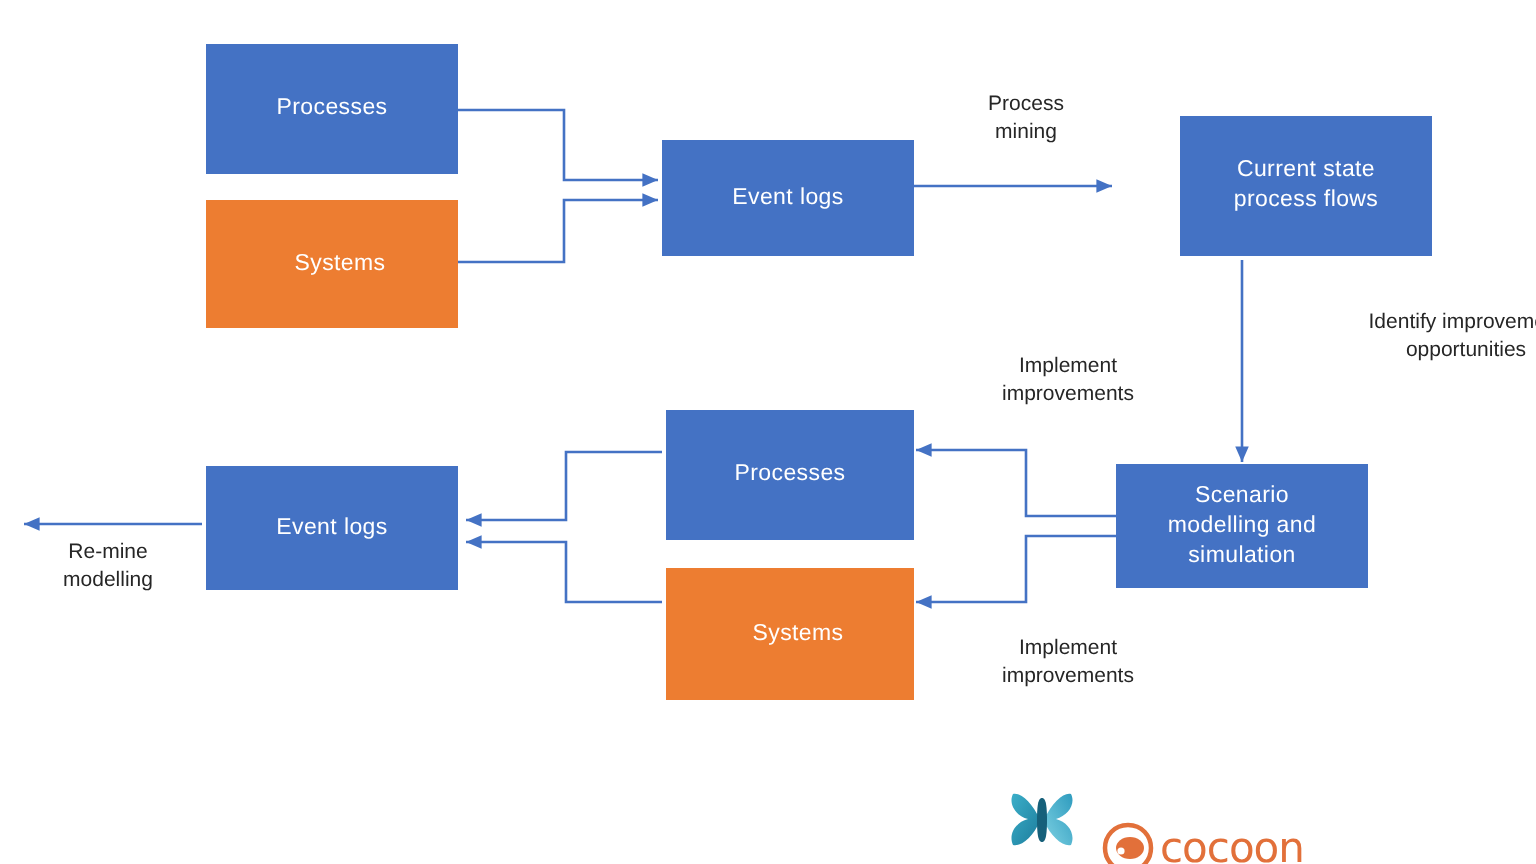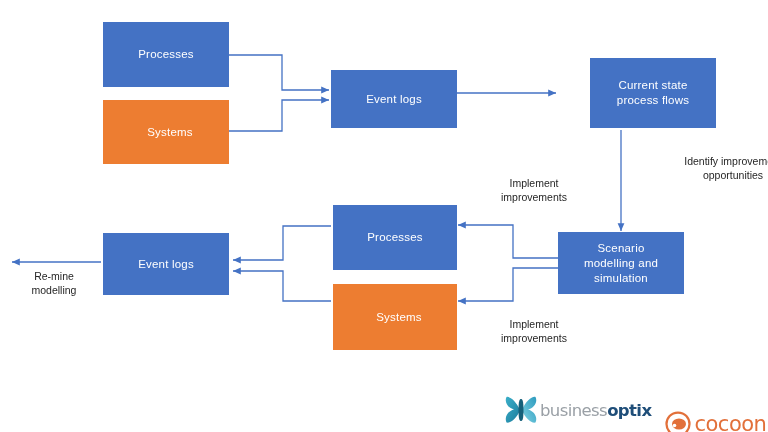--- a/index.html
+++ b/index.html
@@ -148,20 +148,22 @@
   </div>
 
   <div class="box box-orange" style="left:333px; top:284px; width:124px; height:66px;">
     <span>Systems</span>
   </div>
 
   <div class="box box-blue" style="left:103px; top:233px; width:126px; height:62px;">
     <span>Event logs</span>
   </div>
 
+  <div class="label" style="left:470px; top:46px; width:86px;">Process
+mining</div>
 
   <div class="label" style="left:663px; top:155px; width:140px; text-align:center;">Identify improvement
 opportunities</div>
 
   <div class="label" style="left:479px; top:177px; width:110px;">Implement
 improvements</div>
 
   <div class="label" style="left:479px; top:318px; width:110px;">Implement
 improvements</div>
 
@@ -179,23 +181,20 @@
           </linearGradient>
           <linearGradient id="gw2" x1="0" y1="1" x2="1" y2="0">
             <stop offset="0" stop-color="#7FD2E3"></stop>
             <stop offset="1" stop-color="#2E9BBE"></stop>
           </linearGradient>
         </defs>
         <path d="M30,28 C22,10 10,0 3,2 C-2,12 6,24 18,27 C6,30 -2,42 3,53 C11,55 23,45 30,29 Z" fill="url(#gw1)"></path>
         <path d="M34,28 C42,10 54,0 61,2 C66,12 58,24 46,27 C58,30 66,42 61,53 C53,55 41,45 34,29 Z" fill="url(#gw2)"></path>
         <path d="M30,6 C33,6 35,10 35,28 C35,46 33,50 30,50 C27,50 25,46 25,28 C25,10 27,6 30,6 Z" transform="translate(2,0)" fill="#16607A"></path>
       </svg>
-      <div class="bo-text">
-        <span class="t1">business</span><span class="t2">optix</span>
-      </div>
     </div>
 
     <div class="logo-cc">
       <svg class="cc-mark" viewBox="0 0 52 52" xmlns="http://www.w3.org/2000/svg">
         <path d="M26,3 C40,3 49,14 49,26 C49,38 40,49 26,49 C12,49 3,38 3,26 C3,14 12,3 26,3 Z" fill="none" stroke="#E2703A" stroke-width="4.5"></path>
         <ellipse cx="28" cy="26" rx="14" ry="11" fill="#E2703A"></ellipse>
         <circle cx="19" cy="29" r="3.6" fill="#ffffff"></circle>
       </svg>
       <div class="cc-text">cocoon</div>
     </div>

